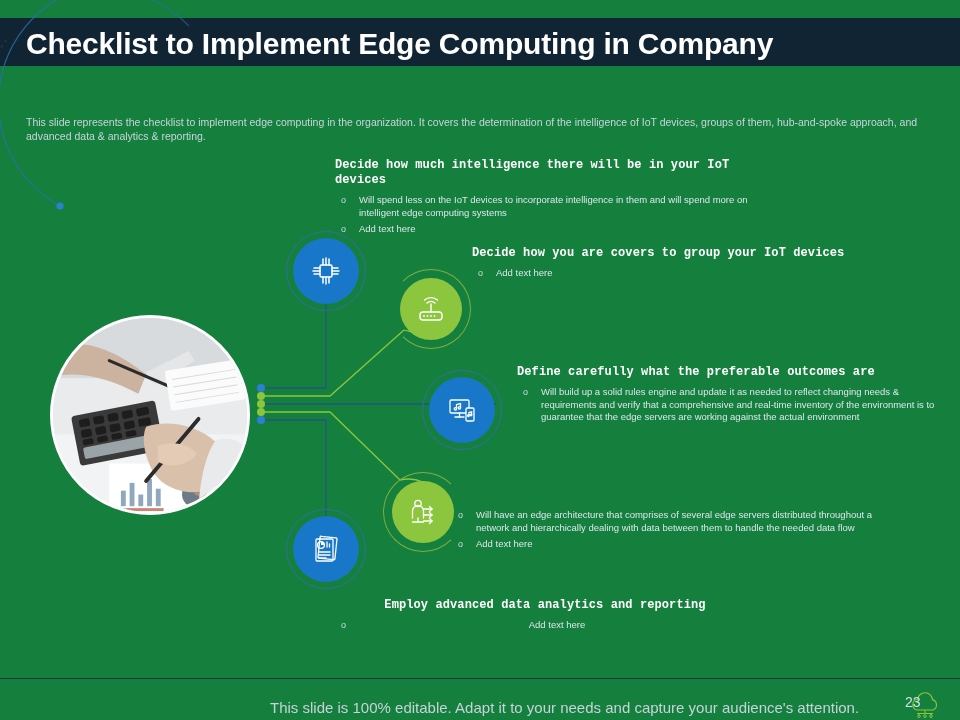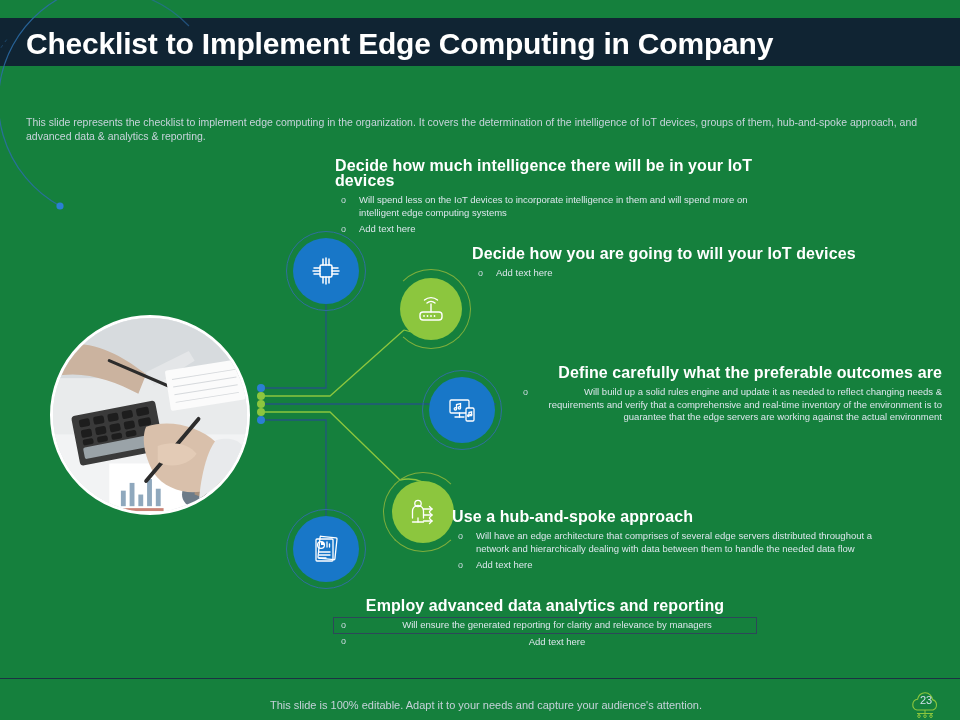--- a/index.html
+++ b/index.html
@@ -96,26 +96,27 @@
     pointer-events: none;
   }
   .node-blue  { background: #1877c8; }
   .node-green { background: #8cc63e; }
 
   .node svg { display: block; }
 
   
   .block { position: absolute; }
   .block h3 {
-    font-size: 16px;
+    font-size: 12px;
     font-weight: bold;
     color: #ffffff;
     line-height: 15px;
     margin-bottom: 6px;
     letter-spacing: 0.1px;
+    font-family: Liberation Mono, monospace;
   }
   .bullets { list-style: none; }
   .bullets li {
     position: relative;
     padding-left: 24px;
     font-size: 9.5px;
     line-height: 12.6px;
     color: #dce6ec;
     margin-bottom: 4px;
   }
@@ -134,34 +135,34 @@
   
   .footer-rule {
     position: absolute;
     left: 0; top: 678px;
     width: 960px; height: 1px;
     background: #1c3243;
   }
   .footer-note {
     position: absolute;
     left: 270px; top: 699px;
-    font-size: 11px;
+    font-size: 15px;
     color: #c6d2da;
   }
   .page-badge {
     position: absolute;
     left: 905px; top: 690px;
     width: 42px; height: 28px;
   }
   .page-num {
     position: absolute;
     left: 905px; top: 694px;
     width: 42px;
-    text-align: center;
-    font-size: 11px;
+    text-align: left;
+    font-size: 14px;
     color: #cfe0ea;
   }
 </style>
 </head>
 <body>
 
 <div class="slide">
 
   <div class="header-band"></div>
   <div class="title">Checklist to Implement Edge Computing in Company</div>
@@ -340,45 +341,43 @@
 
   <div class="block" style="left:335px; top:158px; width:420px;">
     <h3>Decide how much intelligence there will be in your IoT devices</h3>
     <ul class="bullets">
       <li>Will spend less on the IoT  devices to incorporate intelligence in them and will spend more on intelligent  edge computing systems</li>
       <li>Add text here</li>
     </ul>
   </div>
 
   <div class="block" style="left:472px; top:246px; width:420px;">
-    <h3>Decide how you are going to will your IoT devices</h3>
+    <h3>Decide how you are covers to group your IoT devices</h3>
     <ul class="bullets">
       <li>Add text here</li>
     </ul>
   </div>
 
-  <div class="block" style="left:517px; top:365px; width:425px;text-align:right;">
+  <div class="block" style="left:517px; top:365px; width:425px;">
     <h3>Define carefully what the preferable outcomes are</h3>
     <ul class="bullets">
       <li>Will build up a solid rules engine and update it as needed to reflect changing needs &amp; requirements and verify that a comprehensive and real-time inventory of the environment is to guarantee that the edge servers are working against the actual environment</li>
     </ul>
   </div>
 
   <div class="block" style="left:452px; top:509px; width:448px;">
-    <h3>Use a hub-and-spoke approach</h3>
     <ul class="bullets">
       <li>Will have an edge architecture that comprises of several edge servers distributed throughout a network and hierarchically dealing with data between them to handle the needed data flow</li>
       <li>Add text here</li>
     </ul>
   </div>
 
   <div class="block" style="left:335px; top:598px; width:420px;text-align:center;">
     <h3>Employ advanced data analytics and reporting</h3>
     <ul class="bullets">
-      <li class="hl-box">Will ensure the generated reporting for clarity and relevance by managers</li>
       <li>Add text here</li>
     </ul>
   </div>
 
   <div class="footer-rule"></div>
   <div class="footer-note">This slide is 100% editable. Adapt it to your needs and capture your audience's attention.</div>
   <svg class="page-badge" viewBox="0 0 42 28">
     <path d="M 12 20 A 5.5 5.5 0 0 1 12.6 9.2 A 7.5 7.5 0 0 1 27.5 9.6 A 5.5 5.5 0 0 1 28 20 Z" fill="none" stroke="#8cc63e" stroke-width="1.1"></path>
     <line x1="20" y1="20" x2="20" y2="23.5" stroke="#8cc63e" stroke-width="1"></line>
     <line x1="12" y1="23.5" x2="28" y2="23.5" stroke="#8cc63e" stroke-width="1"></line>

